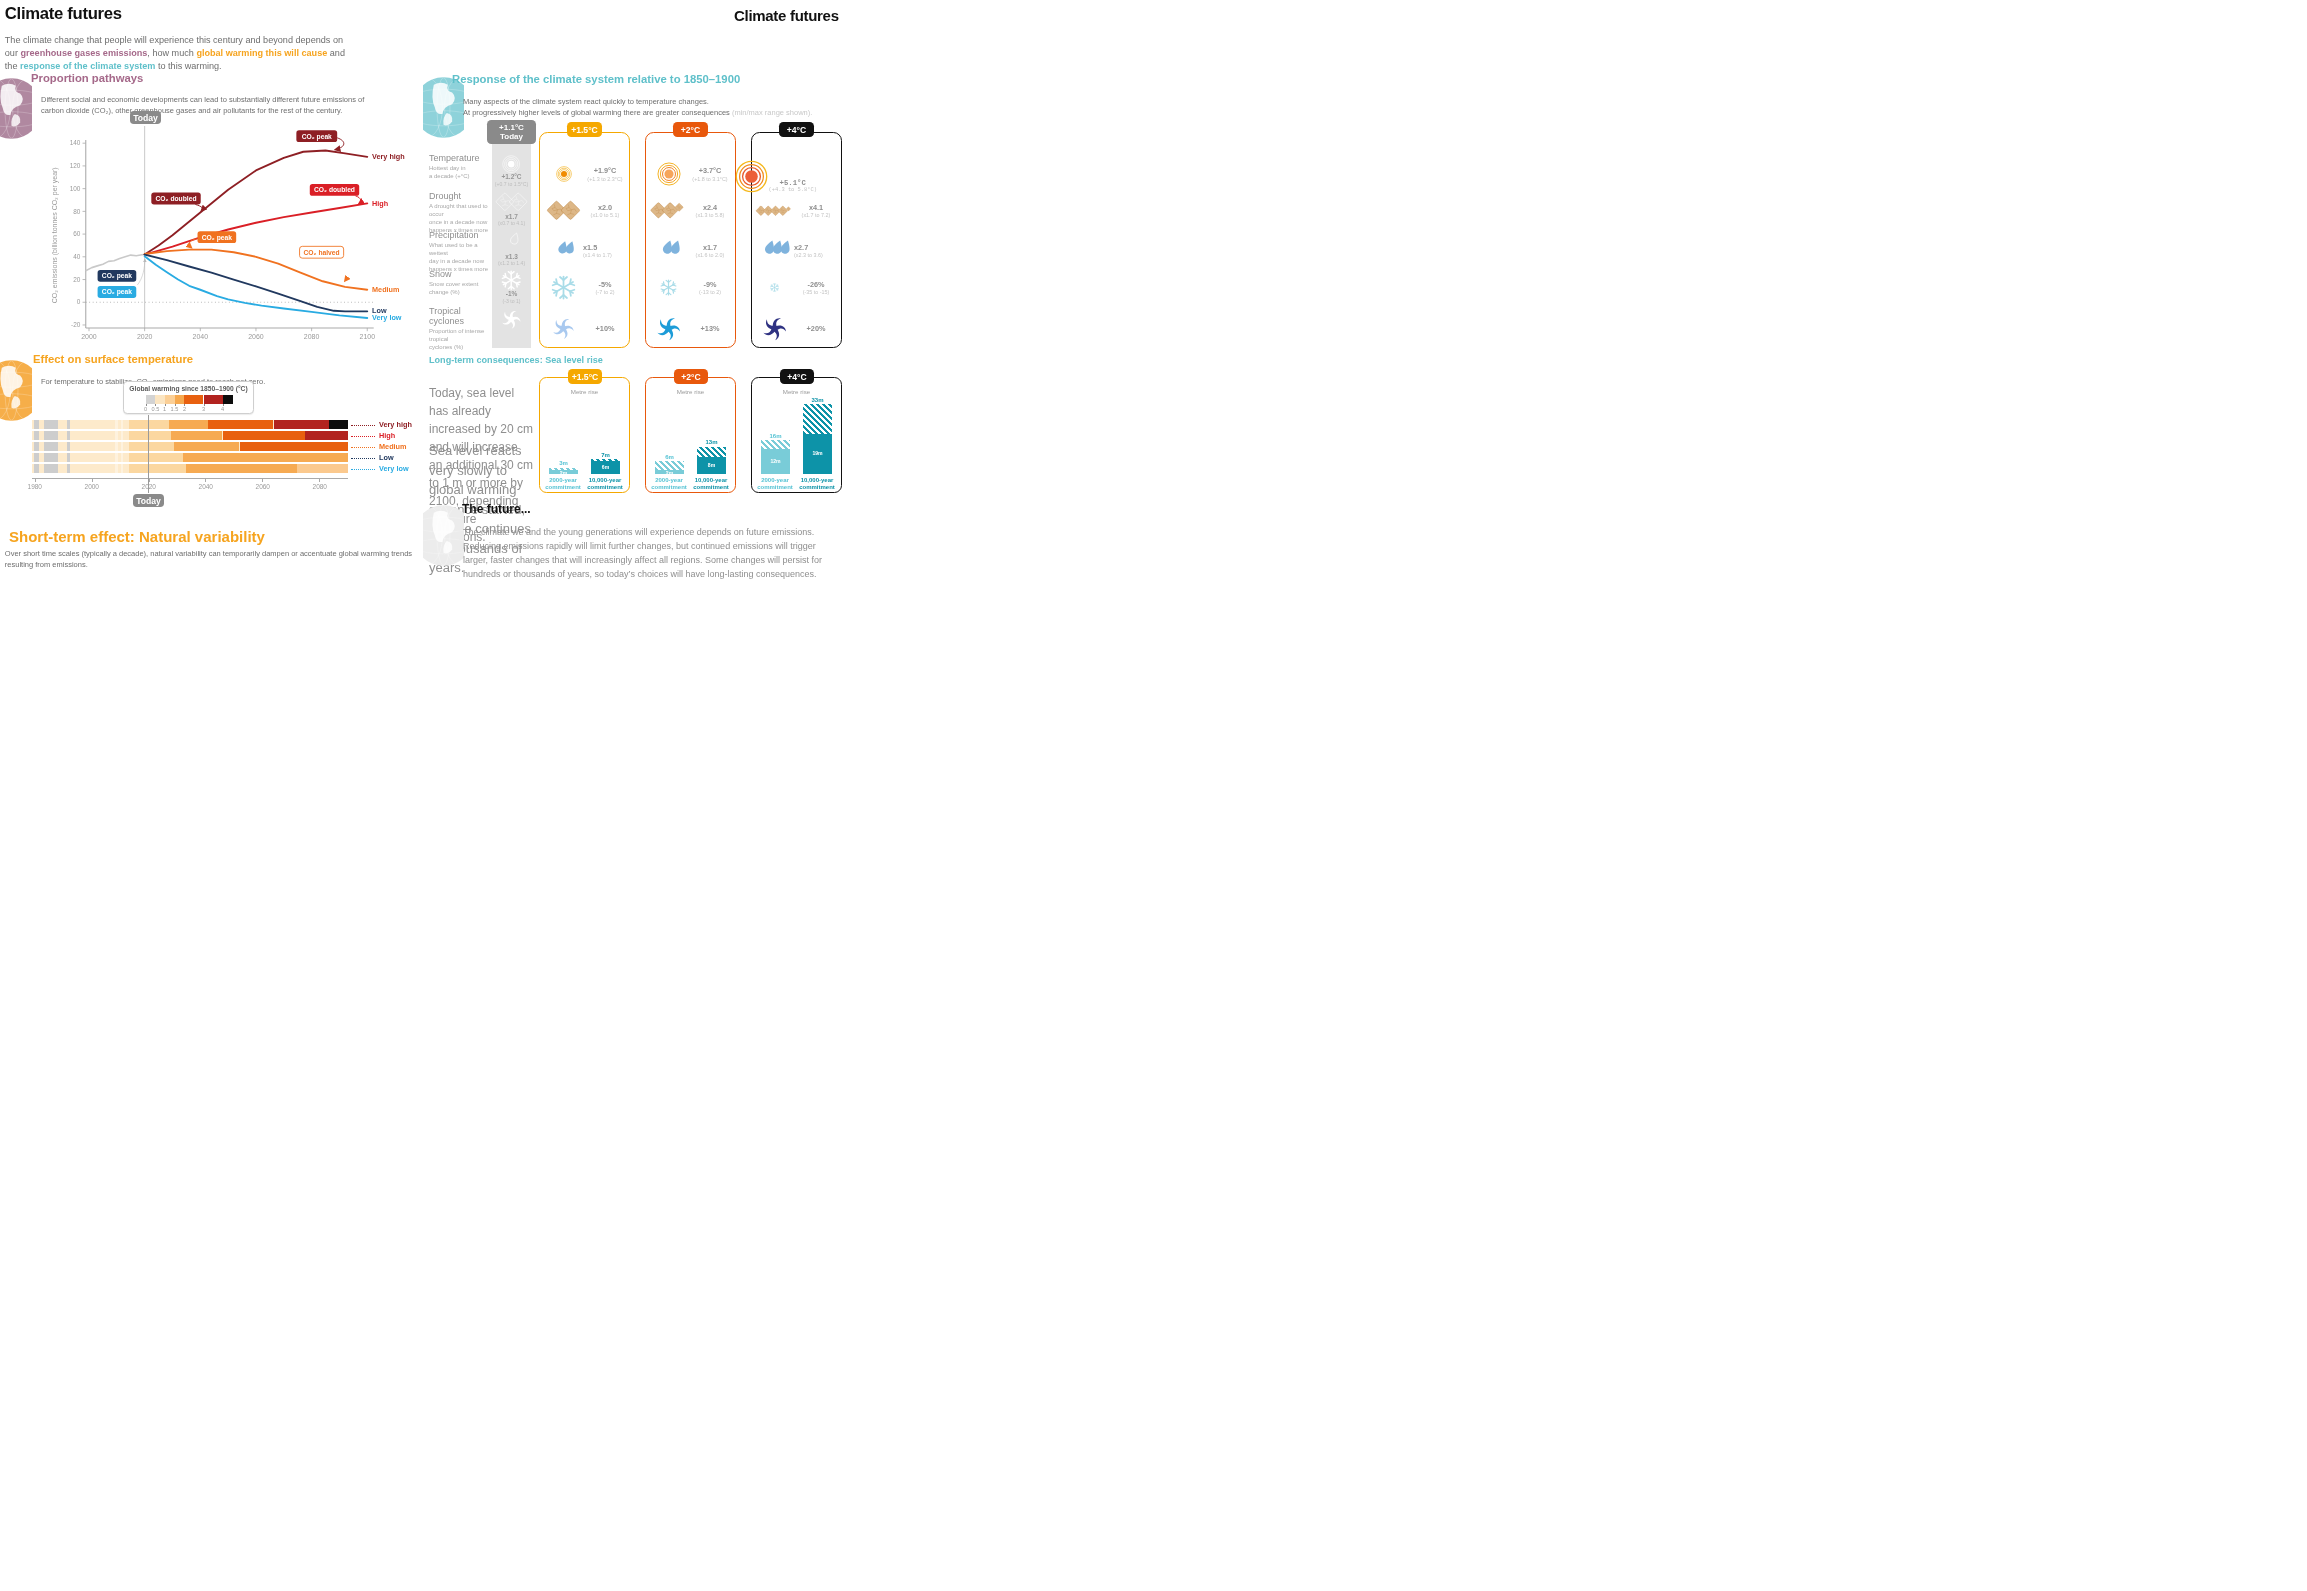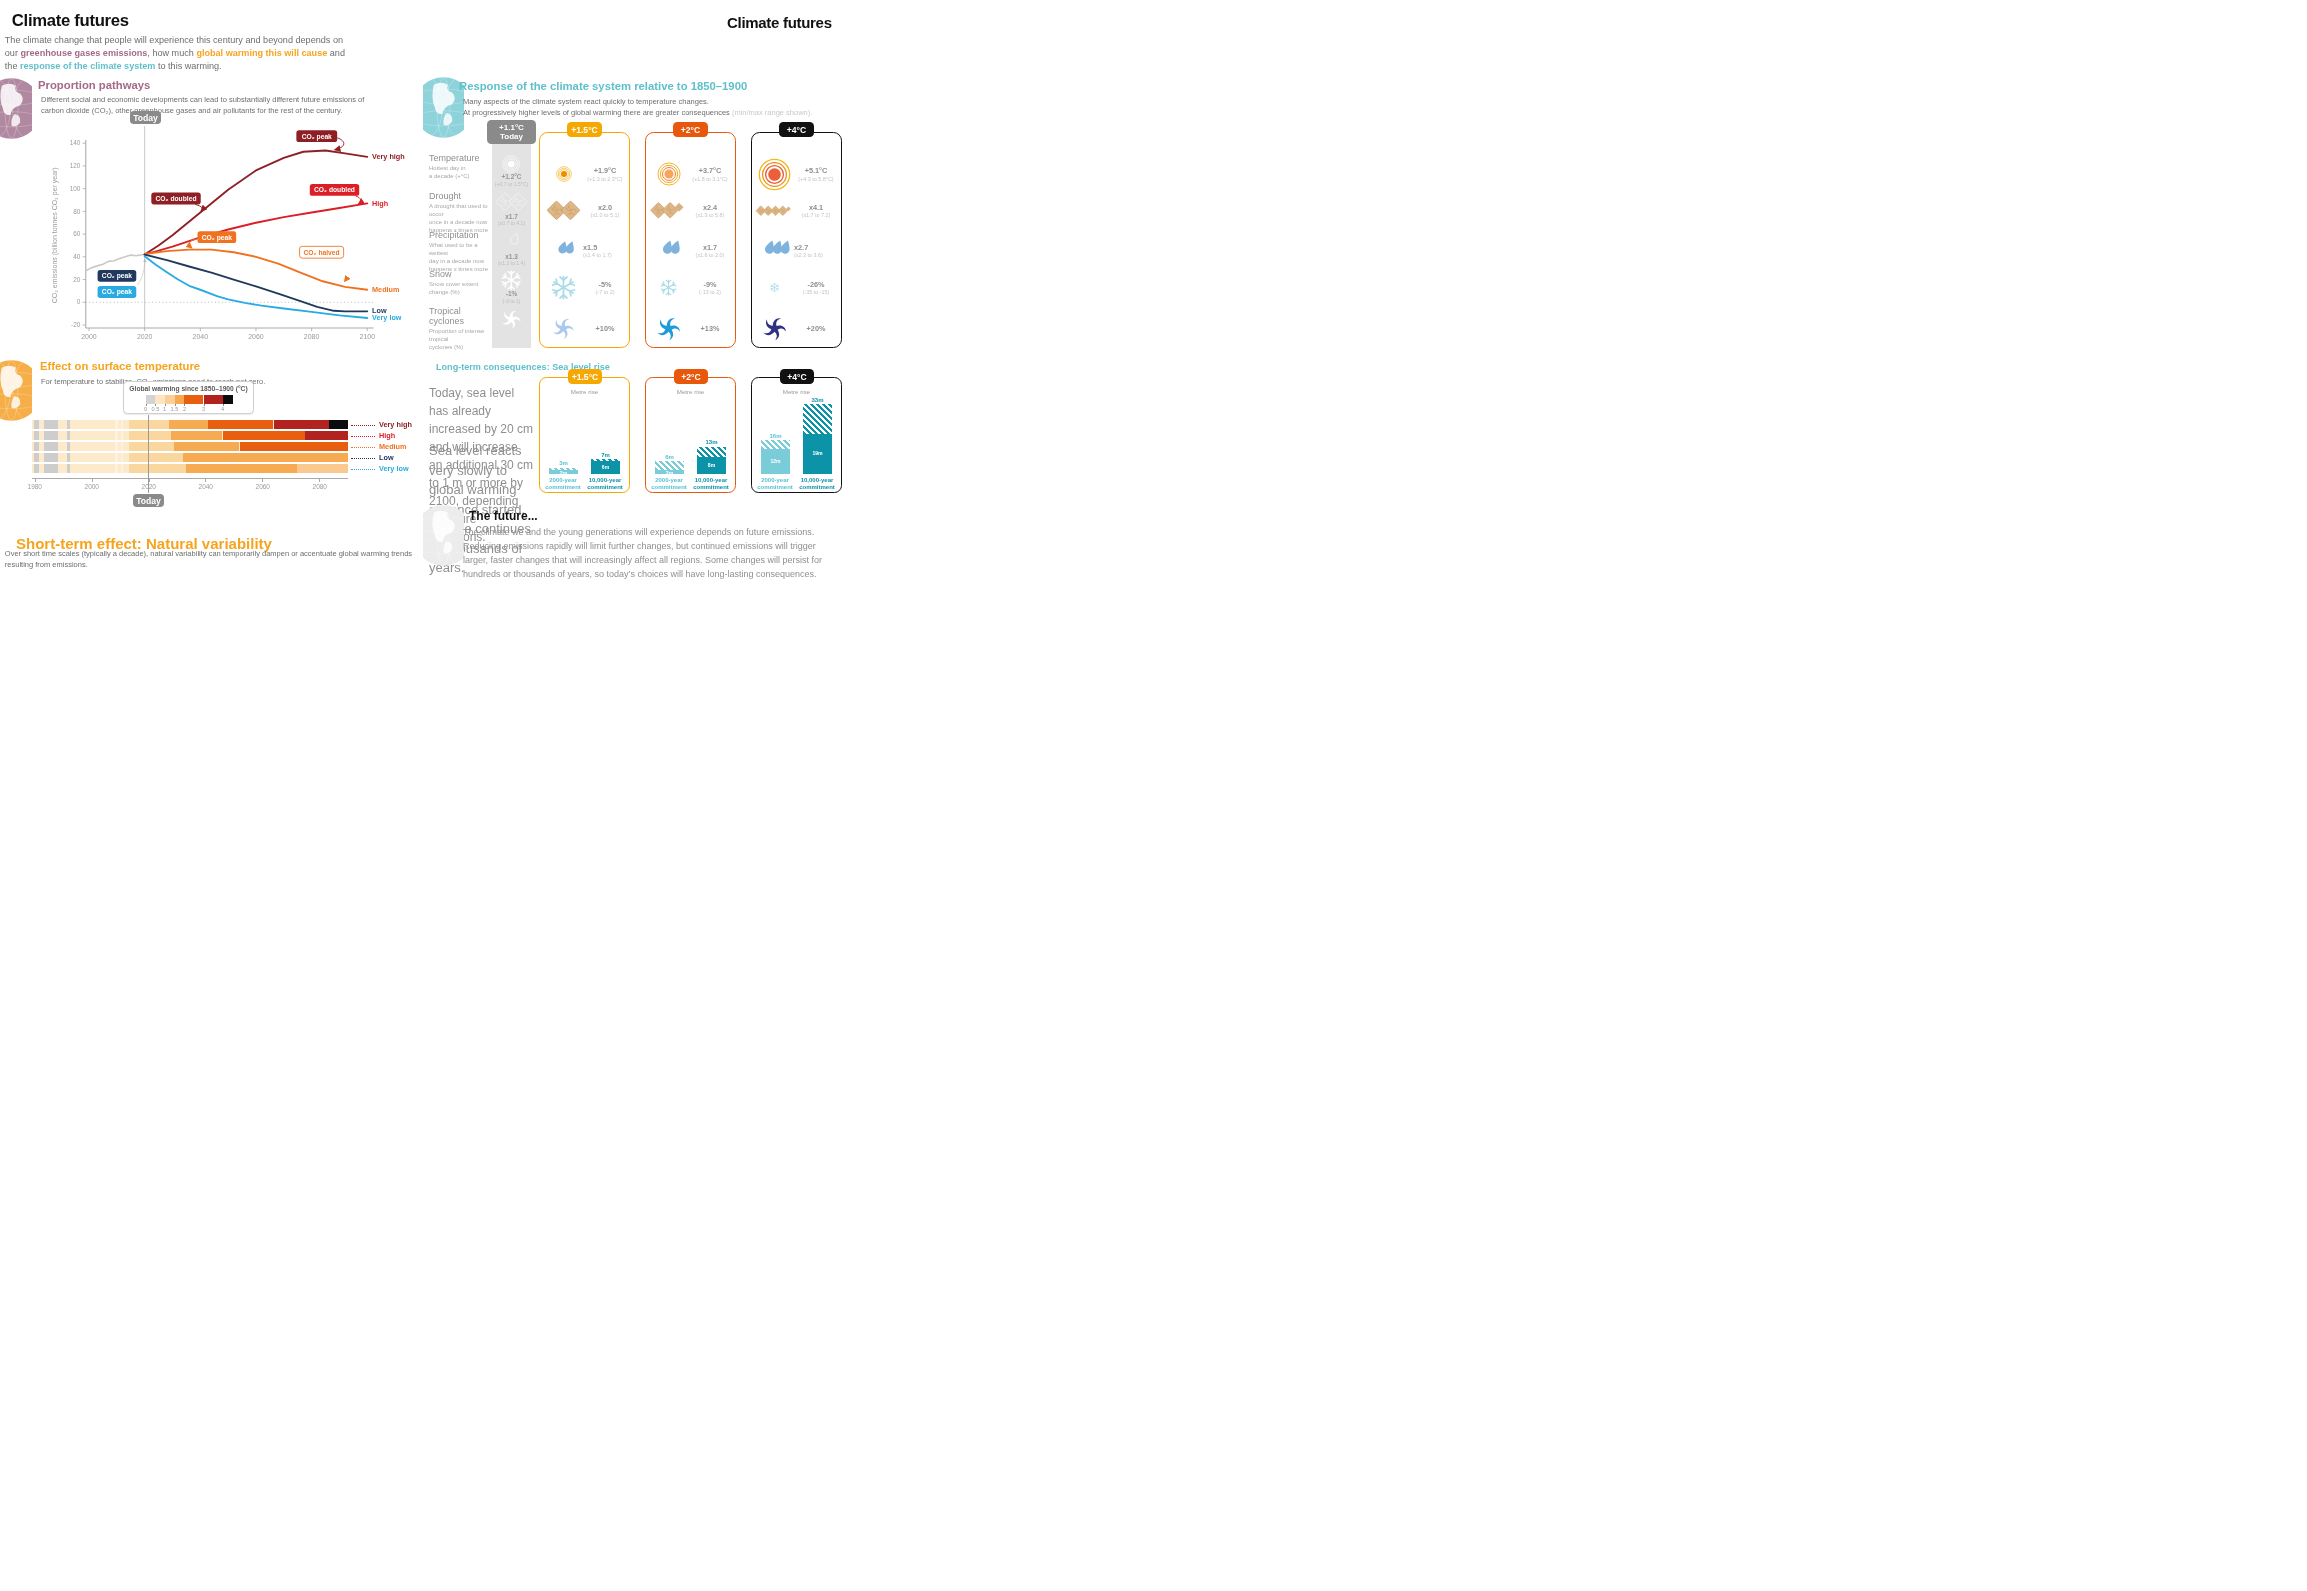--- a/index.html
+++ b/index.html
@@ -1,20 +1,20 @@
 <!DOCTYPE html>
 <html style="font-size:8.6px"><head>
 <meta charset="utf-8">
 <style>
   html,body{margin:0;padding:0;background:#ffffff;}
   *{box-sizing:border-box;}
   .canvas{position:relative;width:843px;height:582px;background:#fff;overflow:hidden;
           font-family:"Liberation Sans", sans-serif;color:#6e6e6e;}
   .abs{position:absolute;}
-  h1,h2,h3{margin:7px;padding:0;}
+  h1,h2,h3{margin:0;padding:0;}
   .title-main{font-size:16.7px;font-weight:800;color:#111;letter-spacing:-0.3px;}
   .intro{font-size:9.1px;line-height:1.45;color:#6e6e6e;}
   .intro b{font-weight:800;}
   .b-mauve{color:#a5698a;}
   .b-orange{color:#f6a41f;}
   .b-teal{color:#5fc0ca;}
   .sec-title{font-size:11.3px;font-weight:800;}
   .mauve{color:#a5698a;}
   .orange{color:#f6a41f;}
   .teal{color:#5fc0ca;}
@@ -359,21 +359,21 @@
             <circle cx="0" cy="0" r="36" fill="none" stroke="#f2a41c" stroke-width="4"></circle>
             <circle cx="0" cy="0" r="27" fill="none" stroke="#ef7b1d" stroke-width="4"></circle>
             <circle cx="0" cy="0" r="19" fill="#f6a55a" stroke="#f6a55a" stroke-width="0"></circle>
           </svg>
         </div>
         <div style="flex: 1 1 0%; text-align: center;">
           <div class="cell-val">+3.7°C</div>
           <div class="cell-range">(+1.8 to 3.1°C)</div>
         </div>
       </div>
-      <div style="position: absolute; left: 755px; top: 155px; width: 83px; height: 38px; display: flex; align-items: center;">
+      <div style="position: absolute; left: 734px; top: 155px; width: 83px; height: 38px; display: flex; align-items: flex-end; font-family: Liberation Mono, monospace;">
         <div style="width: 39px; display: flex; justify-content: center; align-items: center;">
           <svg width="33" height="33" viewBox="-50 -50 100 100">
             <circle cx="0" cy="0" r="46" fill="none" stroke="#f5b81c" stroke-width="4"></circle>
             <circle cx="0" cy="0" r="36" fill="none" stroke="#f08c1e" stroke-width="4"></circle>
             <circle cx="0" cy="0" r="27" fill="none" stroke="#e85c2e" stroke-width="4"></circle>
             <circle cx="0" cy="0" r="19" fill="#ec5f38" stroke="#ec5f38" stroke-width="0"></circle>
           </svg>
         </div>
         <div style="flex: 1 1 0%; text-align: center;">
           <div class="cell-val">+5.1°C</div>

